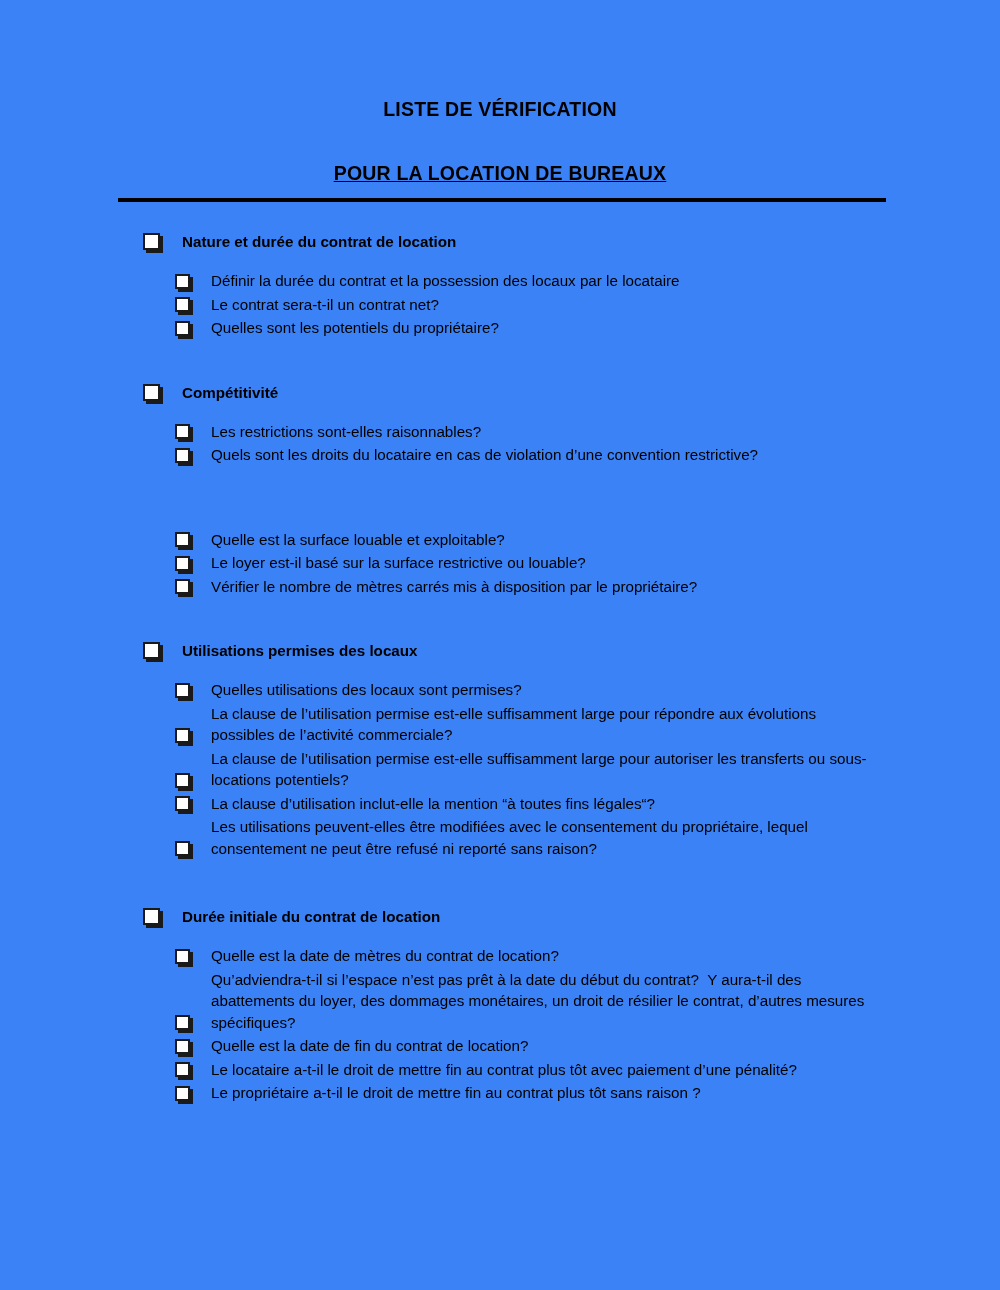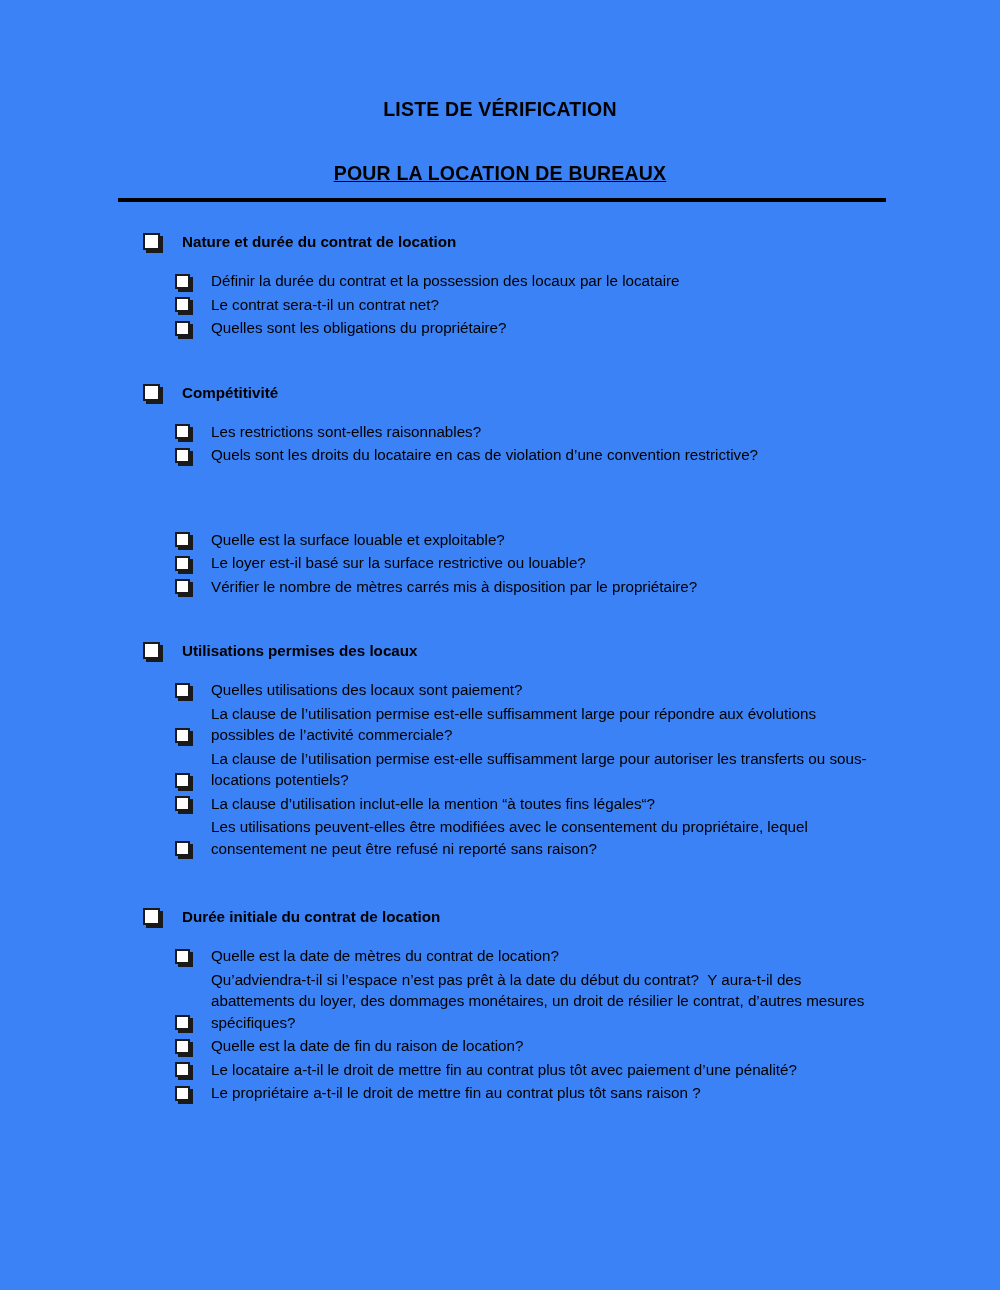--- a/index.html
+++ b/index.html
@@ -168,21 +168,21 @@
               <span class="box"></span>
           </span>
           <span class="item-text">Le contrat sera-t-il un contrat net?</span>
         </div>
         <div class="item">
           <span class="cbx sm">
             <span class="shadow right"></span>
               <span class="shadow bottom"></span>
               <span class="box"></span>
           </span>
-          <span class="item-text">Quelles sont les obligations du propriétaire?</span>
+          <span class="item-text">Quelles sont les potentiels du propriétaire?</span>
         </div>
       </div>
     </div>
 
     <div class="section-gap-1"></div>
 
     <div class="section">
       <div class="section-head">
         <span class="cbx lg">
           <span class="shadow right"></span>
@@ -253,21 +253,21 @@
         </span>
         <span class="section-title">Utilisations permises des locaux</span>
       </div>
       <div class="items">
         <div class="item">
           <span class="cbx sm">
             <span class="shadow right"></span>
               <span class="shadow bottom"></span>
               <span class="box"></span>
           </span>
-          <span class="item-text">Quelles utilisations des locaux sont paiement?</span>
+          <span class="item-text">Quelles utilisations des locaux sont permises?</span>
         </div>
         <div class="item">
           <span class="cbx sm">
             <span class="shadow right"></span>
               <span class="shadow bottom"></span>
               <span class="box"></span>
           </span>
           <span class="item-text">La clause de l’utilisation permise est-elle suffisamment large pour répondre aux évolutions possibles de l’activité commerciale?</span>
         </div>
         <div class="item">
@@ -324,21 +324,21 @@
               <span class="box"></span>
           </span>
           <span class="item-text">Qu’adviendra-t-il si l’espace n’est pas prêt à la date du début du contrat?  Y aura-t-il des abattements du loyer, des dommages monétaires, un droit de résilier le contrat, d’autres mesures spécifiques?</span>
         </div>
         <div class="item">
           <span class="cbx sm">
             <span class="shadow right"></span>
               <span class="shadow bottom"></span>
               <span class="box"></span>
           </span>
-          <span class="item-text">Quelle est la date de fin du raison de location?</span>
+          <span class="item-text">Quelle est la date de fin du contrat de location?</span>
         </div>
         <div class="item">
           <span class="cbx sm">
             <span class="shadow right"></span>
               <span class="shadow bottom"></span>
               <span class="box"></span>
           </span>
           <span class="item-text">Le locataire a-t-il le droit de mettre fin au contrat plus tôt avec paiement d’une pénalité?</span>
         </div>
         <div class="item">

